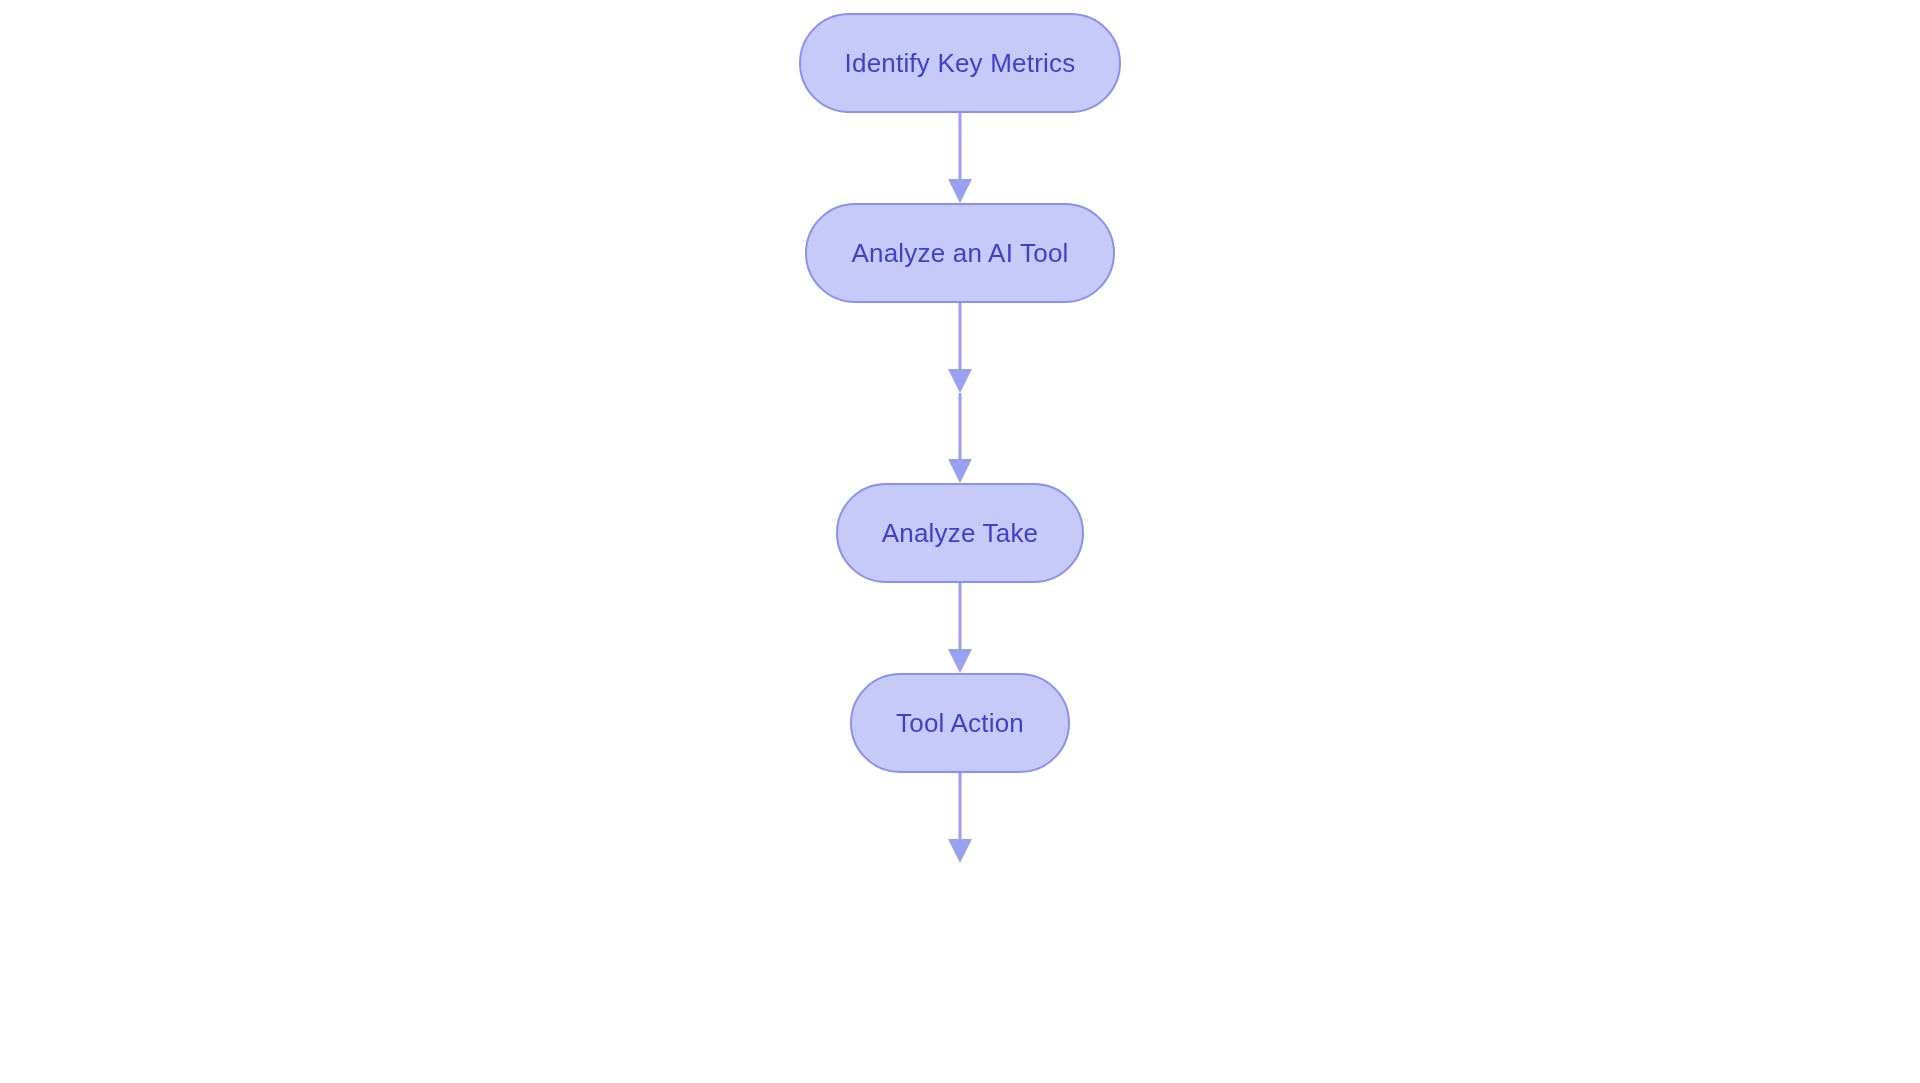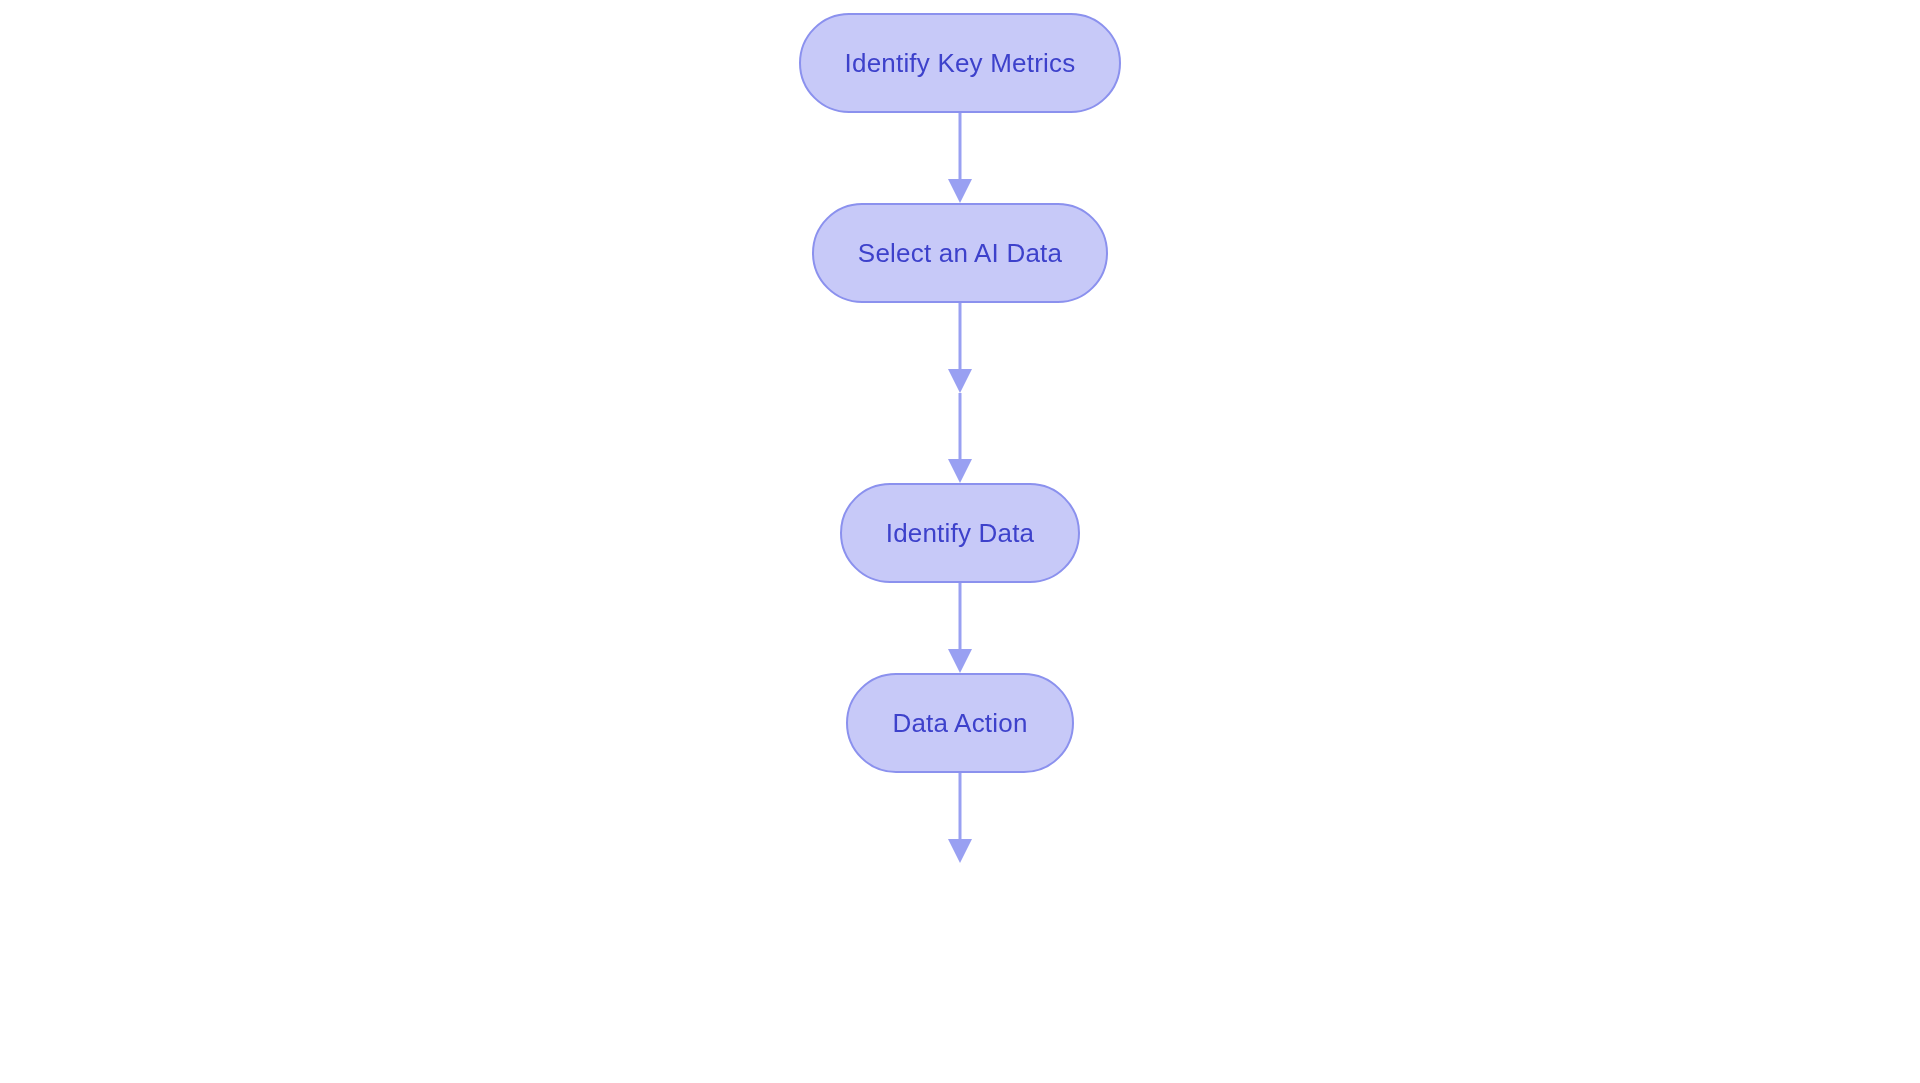--- a/index.html
+++ b/index.html
@@ -63,51 +63,51 @@
     </div>
 
     <div class="connector">
       <svg width="26" height="90" viewBox="0 0 26 90">
         <line x1="13" y1="0" x2="13" y2="68" stroke="currentColor" stroke-width="3"></line>
         <polygon points="1,66 25,66 13,90" fill="currentColor"></polygon>
       </svg>
     </div>
 
     <div class="node">
-      <span>Select an AI Data</span>
+      <span>Analyze an AI Tool</span>
     </div>
 
     <div class="connector">
       <svg width="26" height="90" viewBox="0 0 26 90">
         <line x1="13" y1="0" x2="13" y2="68" stroke="currentColor" stroke-width="3"></line>
         <polygon points="1,66 25,66 13,90" fill="currentColor"></polygon>
       </svg>
     </div>
 
 
     <div class="connector">
       <svg width="26" height="90" viewBox="0 0 26 90">
         <line x1="13" y1="0" x2="13" y2="68" stroke="currentColor" stroke-width="3"></line>
         <polygon points="1,66 25,66 13,90" fill="currentColor"></polygon>
       </svg>
     </div>
 
     <div class="node">
-      <span>Identify Data</span>
+      <span>Analyze Take</span>
     </div>
 
     <div class="connector">
       <svg width="26" height="90" viewBox="0 0 26 90">
         <line x1="13" y1="0" x2="13" y2="68" stroke="currentColor" stroke-width="3"></line>
         <polygon points="1,66 25,66 13,90" fill="currentColor"></polygon>
       </svg>
     </div>
 
     <div class="node">
-      <span>Data Action</span>
+      <span>Tool Action</span>
     </div>
 
     <div class="connector">
       <svg width="26" height="90" viewBox="0 0 26 90">
         <line x1="13" y1="0" x2="13" y2="68" stroke="currentColor" stroke-width="3"></line>
         <polygon points="1,66 25,66 13,90" fill="currentColor"></polygon>
       </svg>
     </div>
 
 

